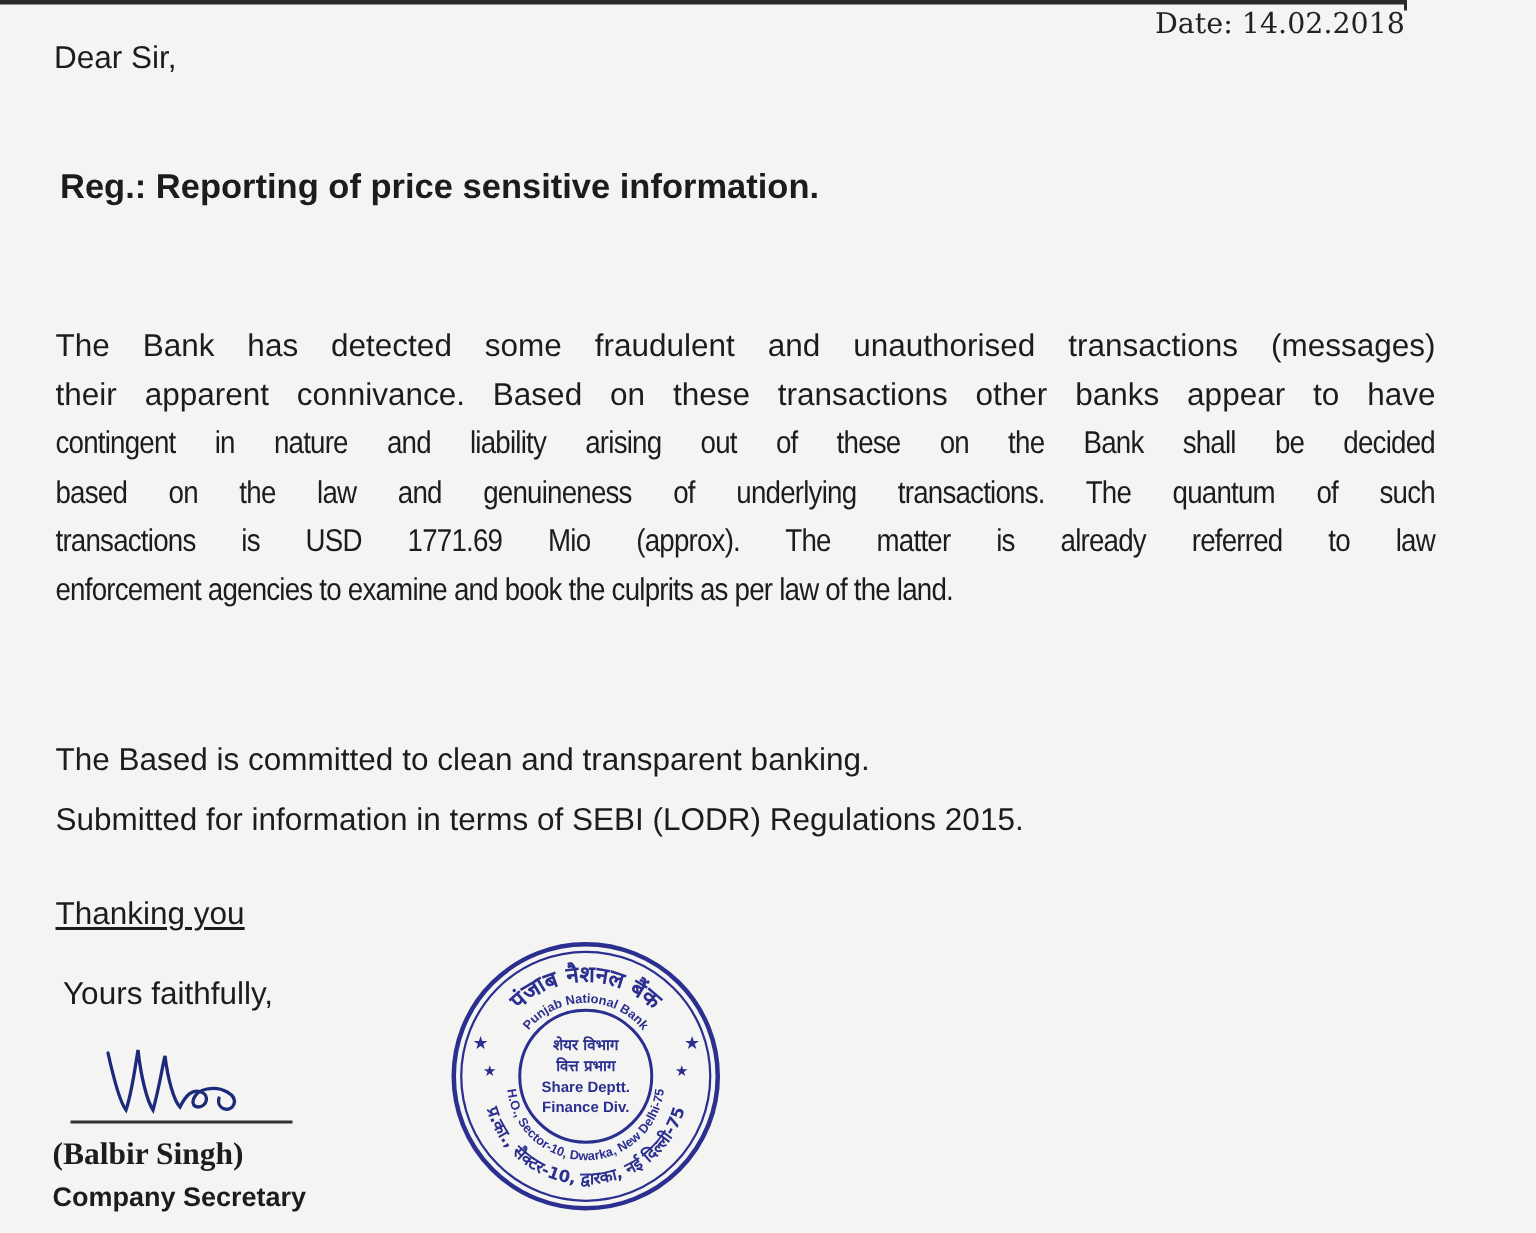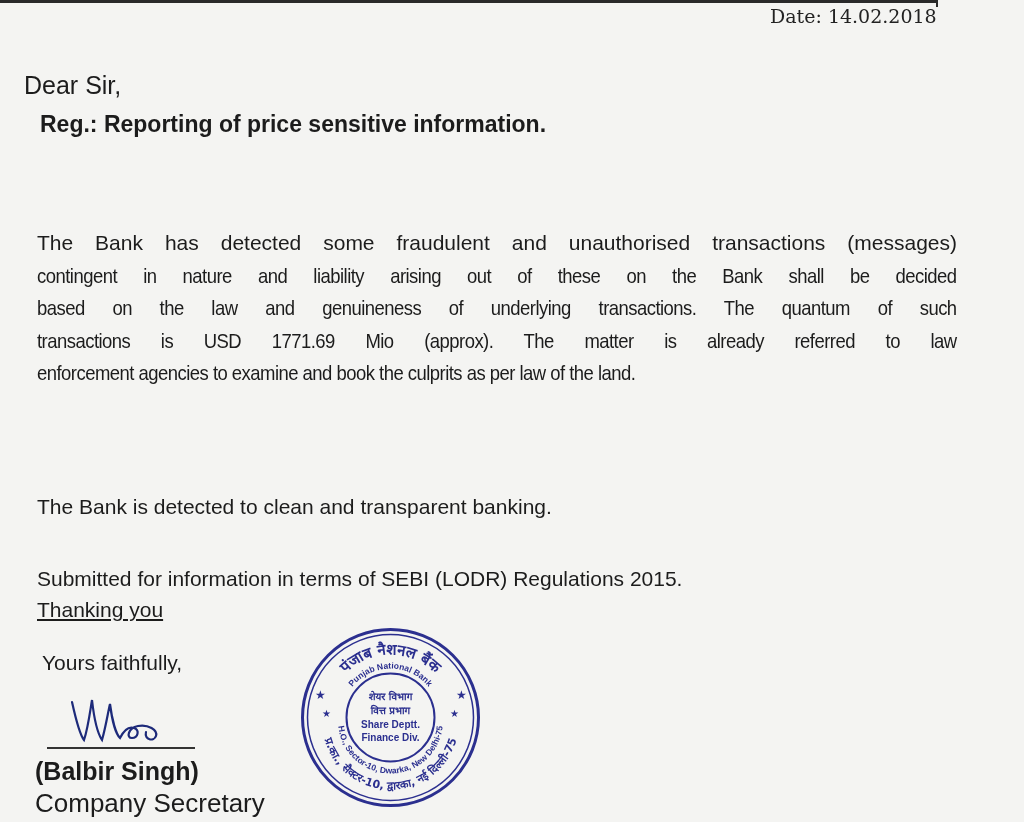--- a/index.html
+++ b/index.html
@@ -5,55 +5,56 @@
     html, body { margin: 0; padding: 0; }
     body {
       width: 1024px; height: 822px; overflow: hidden; position: relative;
       background: #f4f4f2;
       font-family: "Liberation Sans", sans-serif;
       color: #1c1c1c;
     }
     .topline { position: absolute; left: 0; top: 0; width: 938px; height: 3px; background: #2a2a2a; }
     .topline-end { position: absolute; left: 936px; top: 0; width: 2px; height: 7px; background: #2a2a2a; }
     .date { position: absolute; left: 770px; top: 5px; font-family: "DejaVu Serif", serif; font-size: 19px; color: #222; text-align: center; }
-    .salutation { position: absolute; left: 24px; top: 27px; font-size: 25px; margin-top: 44px; }
+    .salutation { position: absolute; left: 36px; top: 27px; font-size: 21px; }
     .subject { position: absolute; left: 40px; top: 111px; font-size: 23px; font-weight: bold; }
-    .para { position: absolute; left: 37px; top: 215px; width: 920px; font-size: 21px; line-height: 32.6px; text-align: justify; text-align-last: left; margin-top: 12px; }
+    .para { position: absolute; left: 37px; top: 215px; width: 920px; font-size: 21px; line-height: 32.6px; text-align: justify; text-align-last: left; }
     .line { display: block; text-align: justify; text-align-last: justify; white-space: nowrap; }
     .line.last { text-align-last: left; }
     .l-cond { font-family: "Liberation Sans", sans-serif; letter-spacing: -0.6px; transform: scaleX(0.88); transform-origin: left; width: 1045px; }
     .p2 { position: absolute; left: 37px; top: 495px; font-size: 21px; }
-    .p3 { position: absolute; left: 37px; top: 567px; font-size: 21px; }
+    .p3 { position: absolute; left: 37px; top: 535px; font-size: 21px; }
     .p4 { position: absolute; left: 37px; top: 598px; font-size: 21px; text-decoration: underline; }
     .p5 { position: absolute; left: 42px; top: 651px; font-size: 21px; text-align: center; }
     .sig { position: absolute; left: 62px; top: 690px; width: 110px; height: 60px; }
     .sigline { position: absolute; left: 47px; top: 747px; width: 148px; height: 2px; background: #333; }
-    .name { position: absolute; left: 35px; top: 757px; font-size: 25px; font-weight: bold; }
-    .title { position: absolute; left: 35px; top: 788px; font-size: 26px; font-weight: normal; }
+    .name { position: absolute; left: 35px; top: 757px; font-size: 21px; font-weight: bold; font-family: Liberation Serif, serif; }
+    .title { position: absolute; left: 35px; top: 788px; font-size: 18px; font-weight: bold; }
     .stamp { position: absolute; left: 298px; top: 625px; width: 185px; height: 185px; }
   </style>
 </head>
 <body>
 
 <div class="topline"></div>
 <div class="topline-end"></div>
 
 <div class="date">Date: 14.02.2018</div>
 <div class="salutation">Dear Sir,</div>
 <div class="subject">Reg.: Reporting of price sensitive information.</div>
 
 <div class="para">
   <span class="line">The Bank has detected some fraudulent and unauthorised transactions (messages)</span>
+  <span class="line">their apparent connivance. Based on these transactions other banks appear to have</span>
   <span class="line l-cond">contingent in nature and liability arising out of these on the Bank shall be decided</span>
   <span class="line l-cond">based on the law and genuineness of underlying transactions. The quantum of such</span>
   <span class="line l-cond">transactions is USD 1771.69 Mio (approx). The matter is already referred to law</span>
   <span class="line l-cond last">enforcement agencies to examine and book the culprits as per law of the land.</span>
 </div>
 
-<div class="p2">The Bank is detected to clean and transparent banking.</div>
+<div class="p2">The Based is committed to clean and transparent banking.</div>
 <div class="p3">Submitted for information in terms of SEBI (LODR) Regulations 2015.</div>
 <div class="p4">Thanking you</div>
 <div class="p5">Yours faithfully,</div>
 
 <svg class="sig" viewBox="0 0 110 60">
   <path d="M10 12 C14 30, 18 45, 22 50 C26 38, 28 22, 30 10 C32 28, 36 44, 40 50 C44 36, 46 22, 48 14 C50 30, 54 44, 58 48 C62 40, 66 36, 72 38 C78 40, 76 48, 70 48 C64 48, 66 38, 76 36 C86 34, 96 40, 94 46 C92 52, 82 50, 84 42" fill="none" stroke="#1d2a7a" stroke-width="2.2" stroke-linecap="round"></path>
 </svg>
 <div class="sigline"></div>
 
 <div class="name">(Balbir Singh)</div>

